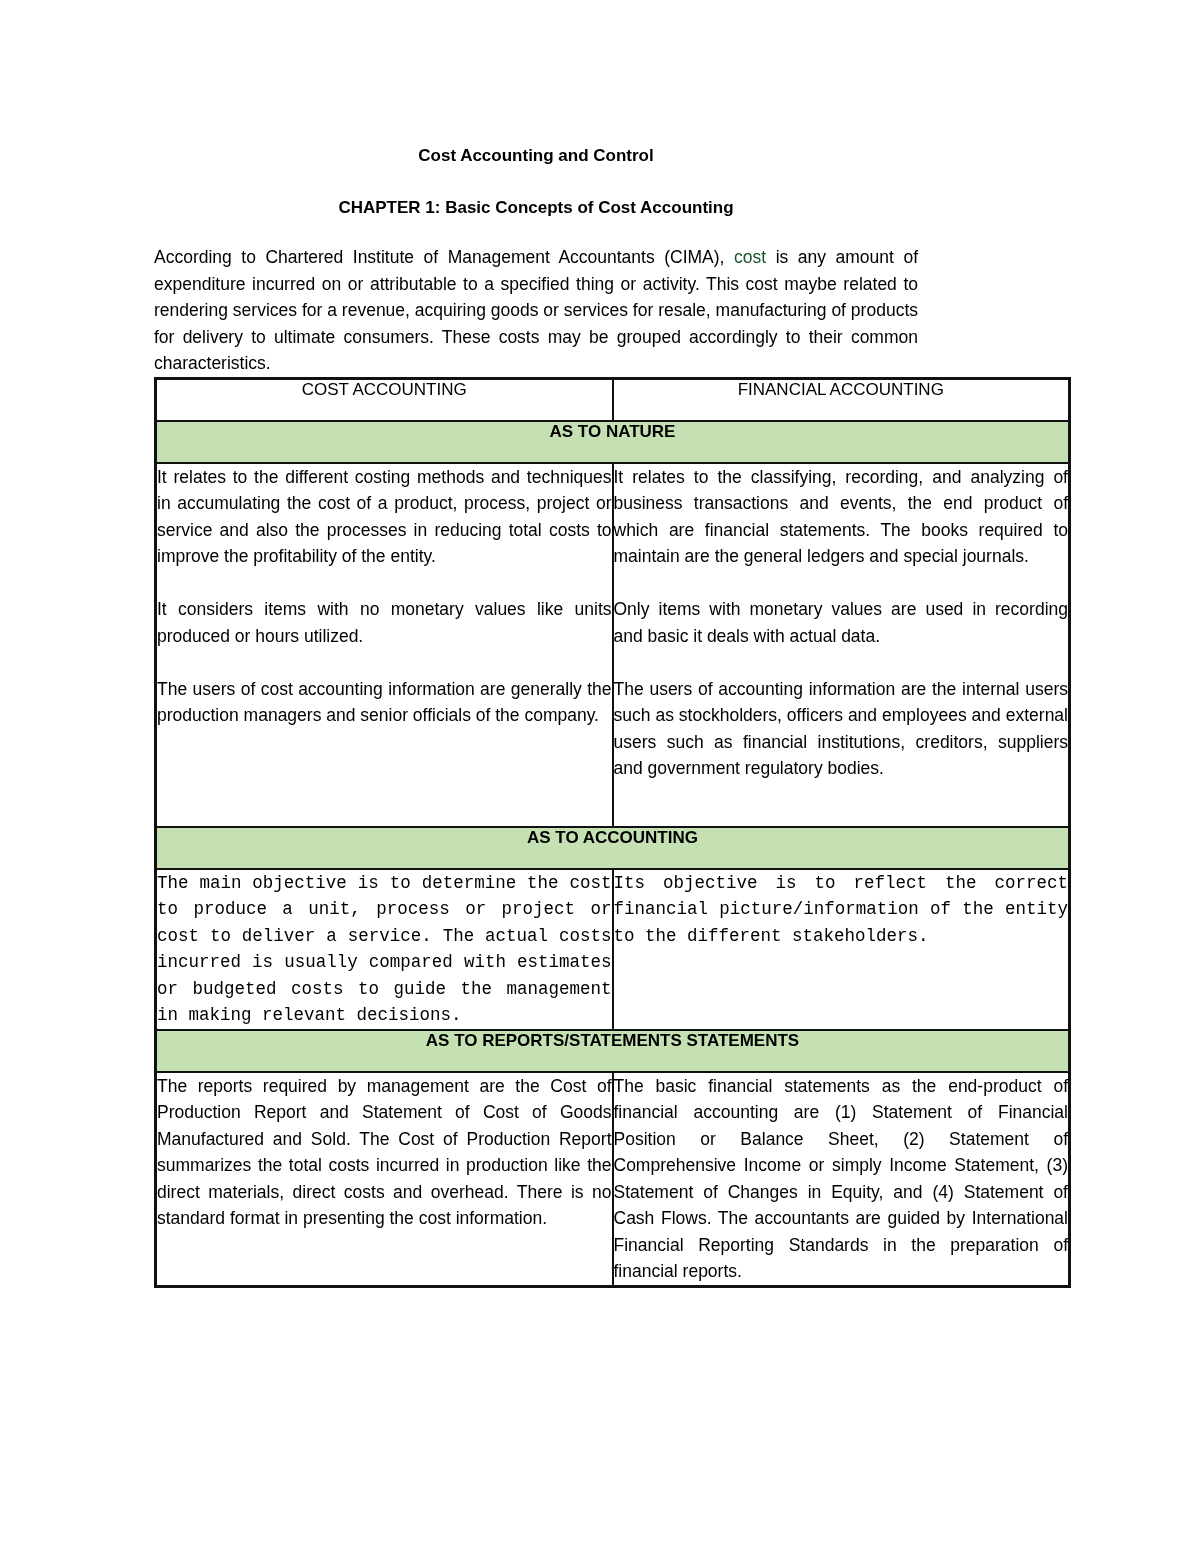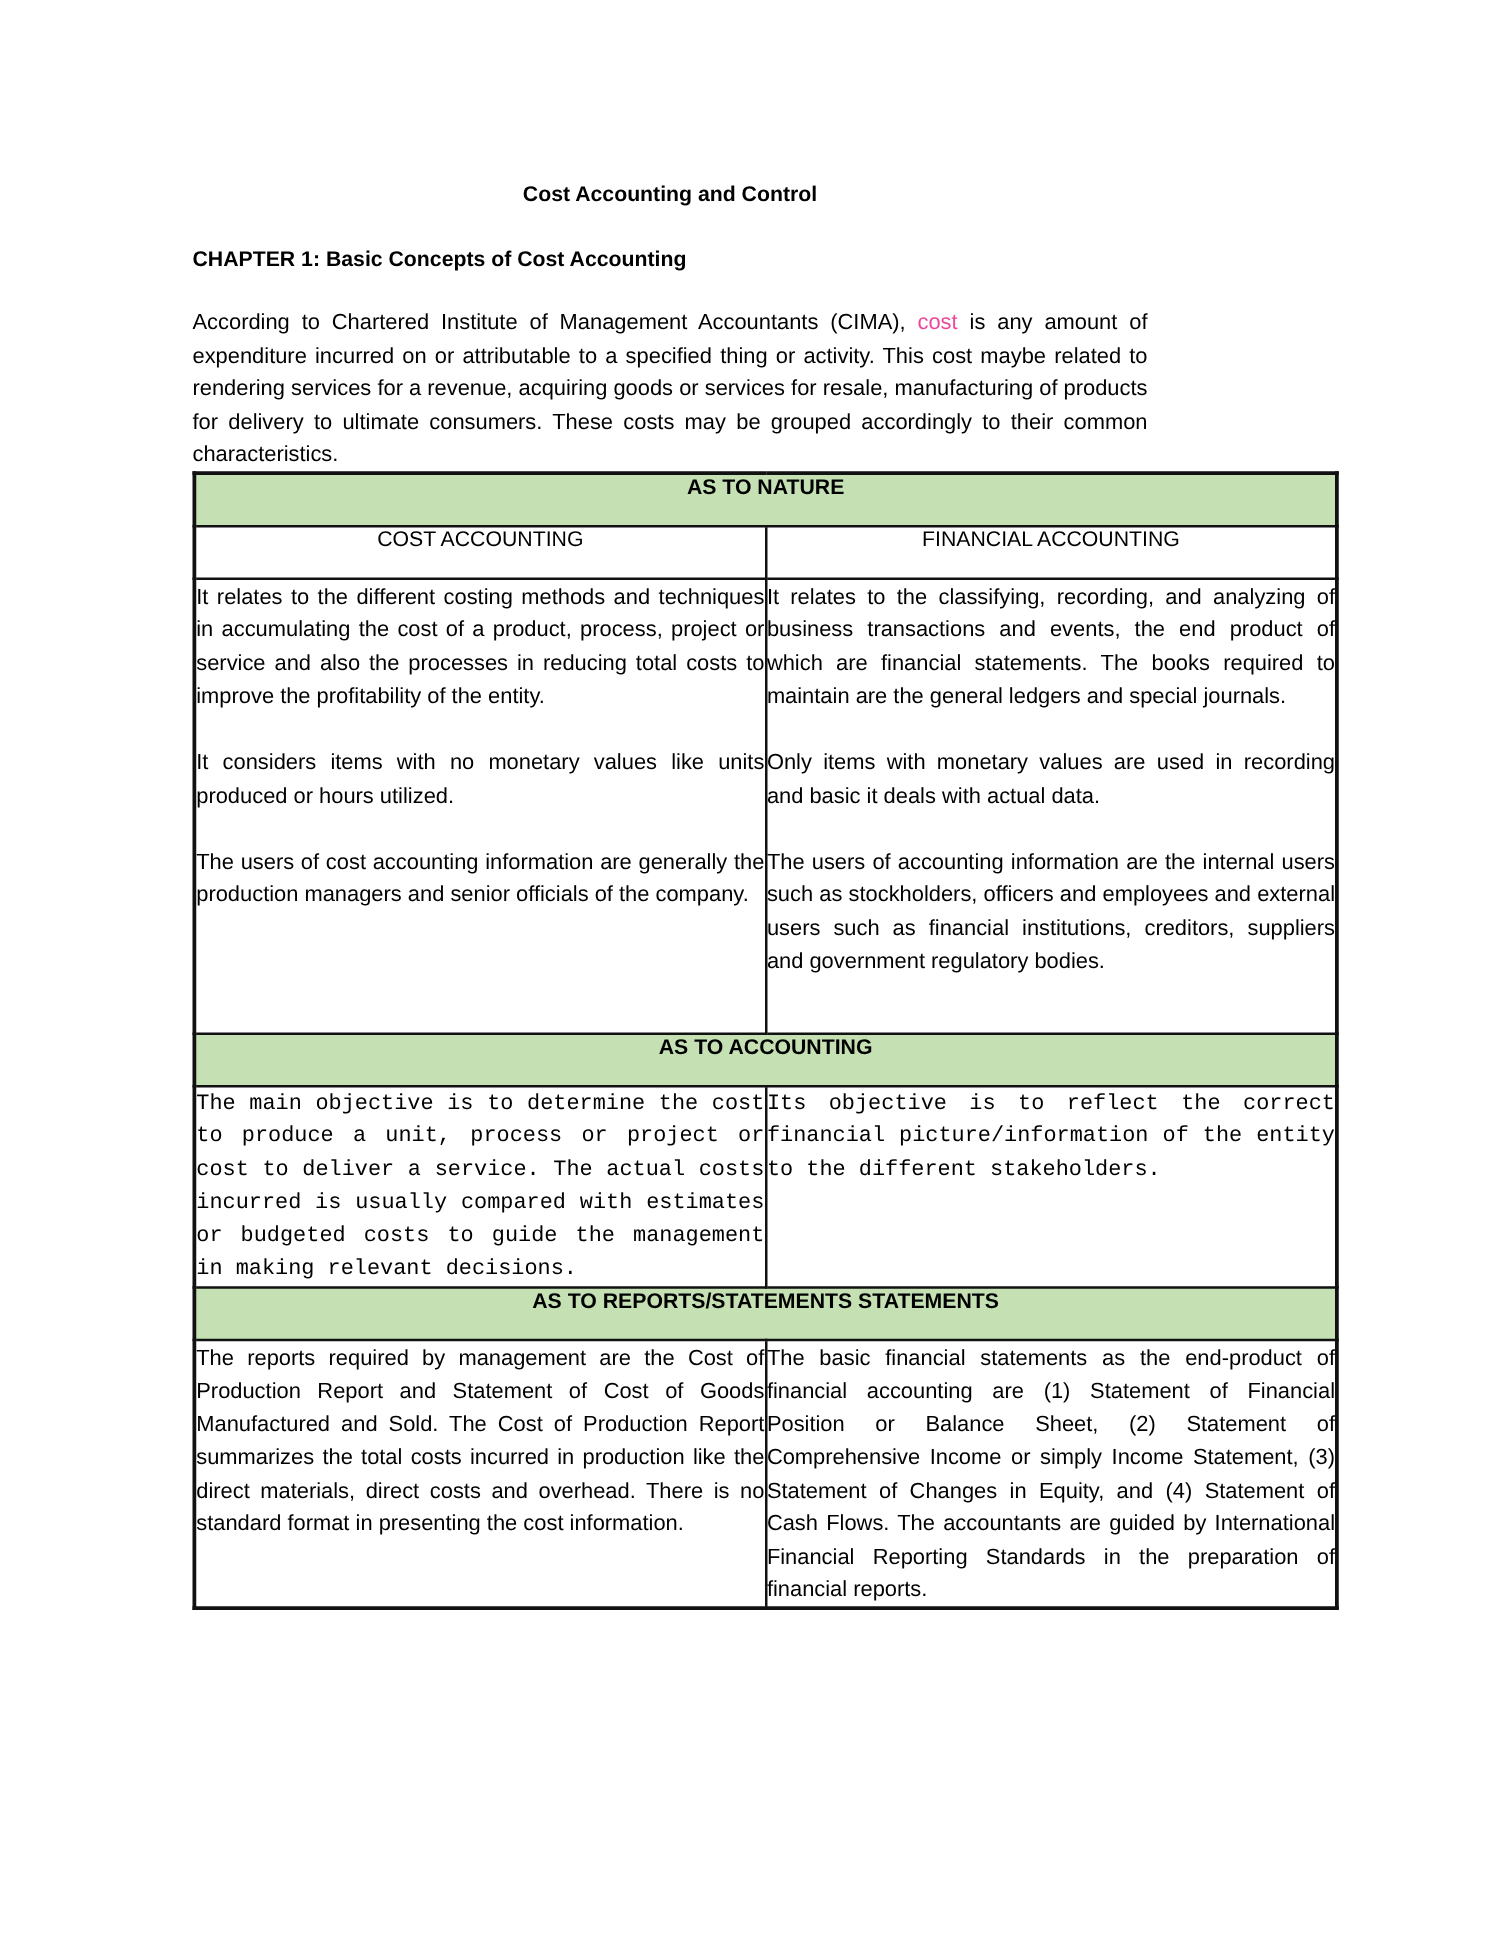--- a/index.html
+++ b/index.html
@@ -22,32 +22,33 @@
       padding-left: 12px;
     }
     .title {
       text-align: center;
       font-weight: bold;
       font-size: 17px;
       line-height: 32px;
       margin: 0;
     }
     .chapter {
+      text-align: center;
       font-weight: bold;
       font-size: 17px;
       line-height: 32px;
       margin: 20px 0 0 0;
     }
     .intro {
       font-size: 17.5px;
       line-height: 26.5px;
       text-align: justify;
       margin: 20px 0 0 0;
     }
-    .intro .accent { color: #ec4899; }
+    .intro .accent { color: #14532d; }
     .subheading {
       font-weight: bold;
       font-size: 17px;
       line-height: 26px;
       margin: 24px 0 6px 0;
     }
     table.cmp {
       border-collapse: collapse;
       width: 917px;
       table-layout: fixed;
@@ -94,26 +95,26 @@
 <div class="page">
   <p class="title">Cost Accounting and Control</p>
   <p class="chapter">CHAPTER 1: Basic Concepts of Cost Accounting</p>
 
   <p class="intro"><span>According to Chartered Institute of Management Accountants (CIMA), </span><span class="accent">cost</span><span> is any amount of expenditure incurred on or attributable to a specified thing or activity. This cost maybe related to rendering services for a revenue, acquiring goods or services for resale, manufacturing of products for delivery to ultimate consumers. These costs may be grouped accordingly to their common characteristics.</span></p>
 
 
   <table class="cmp">
     <tbody>
         <tr>
-      <td class="section" colspan="2">AS TO NATURE</td>
+      <th class="colhead">COST ACCOUNTING</th>
+      <th class="colhead">FINANCIAL ACCOUNTING</th>
     </tr>
 
     <tr>
-      <th class="colhead">COST ACCOUNTING</th>
-      <th class="colhead">FINANCIAL ACCOUNTING</th>
+      <td class="section" colspan="2">AS TO NATURE</td>
     </tr>
     <tr class="nature">
       <td class="cell">
         <p>It relates to the different costing methods and techniques in accumulating the cost of a product, process, project or service and also the processes in reducing total costs to improve the profitability of the entity.</p>
         <p>It considers items with no monetary values like units produced or hours utilized.</p>
         <p>The users of cost accounting information are generally the production managers and senior officials of the company.</p>
       </td>
       <td class="cell">
         <p>It relates to the classifying, recording, and analyzing of business transactions and events, the end product of which are financial statements. The books required to maintain are the general ledgers and special journals.</p>
         <p>Only items with monetary values are used in recording and basic it deals with actual data.</p>

